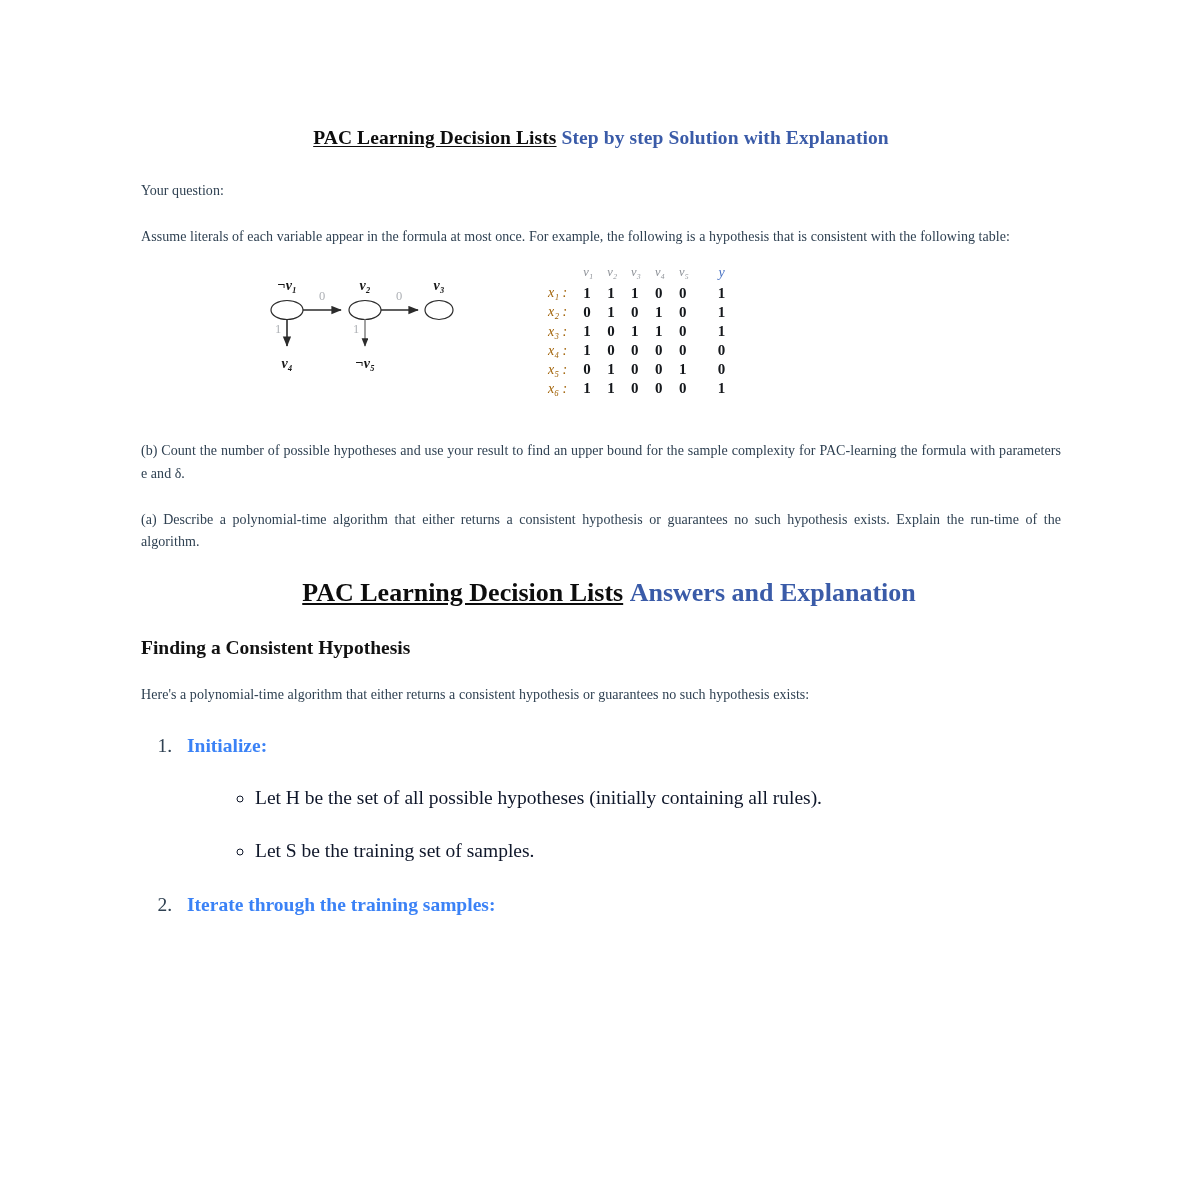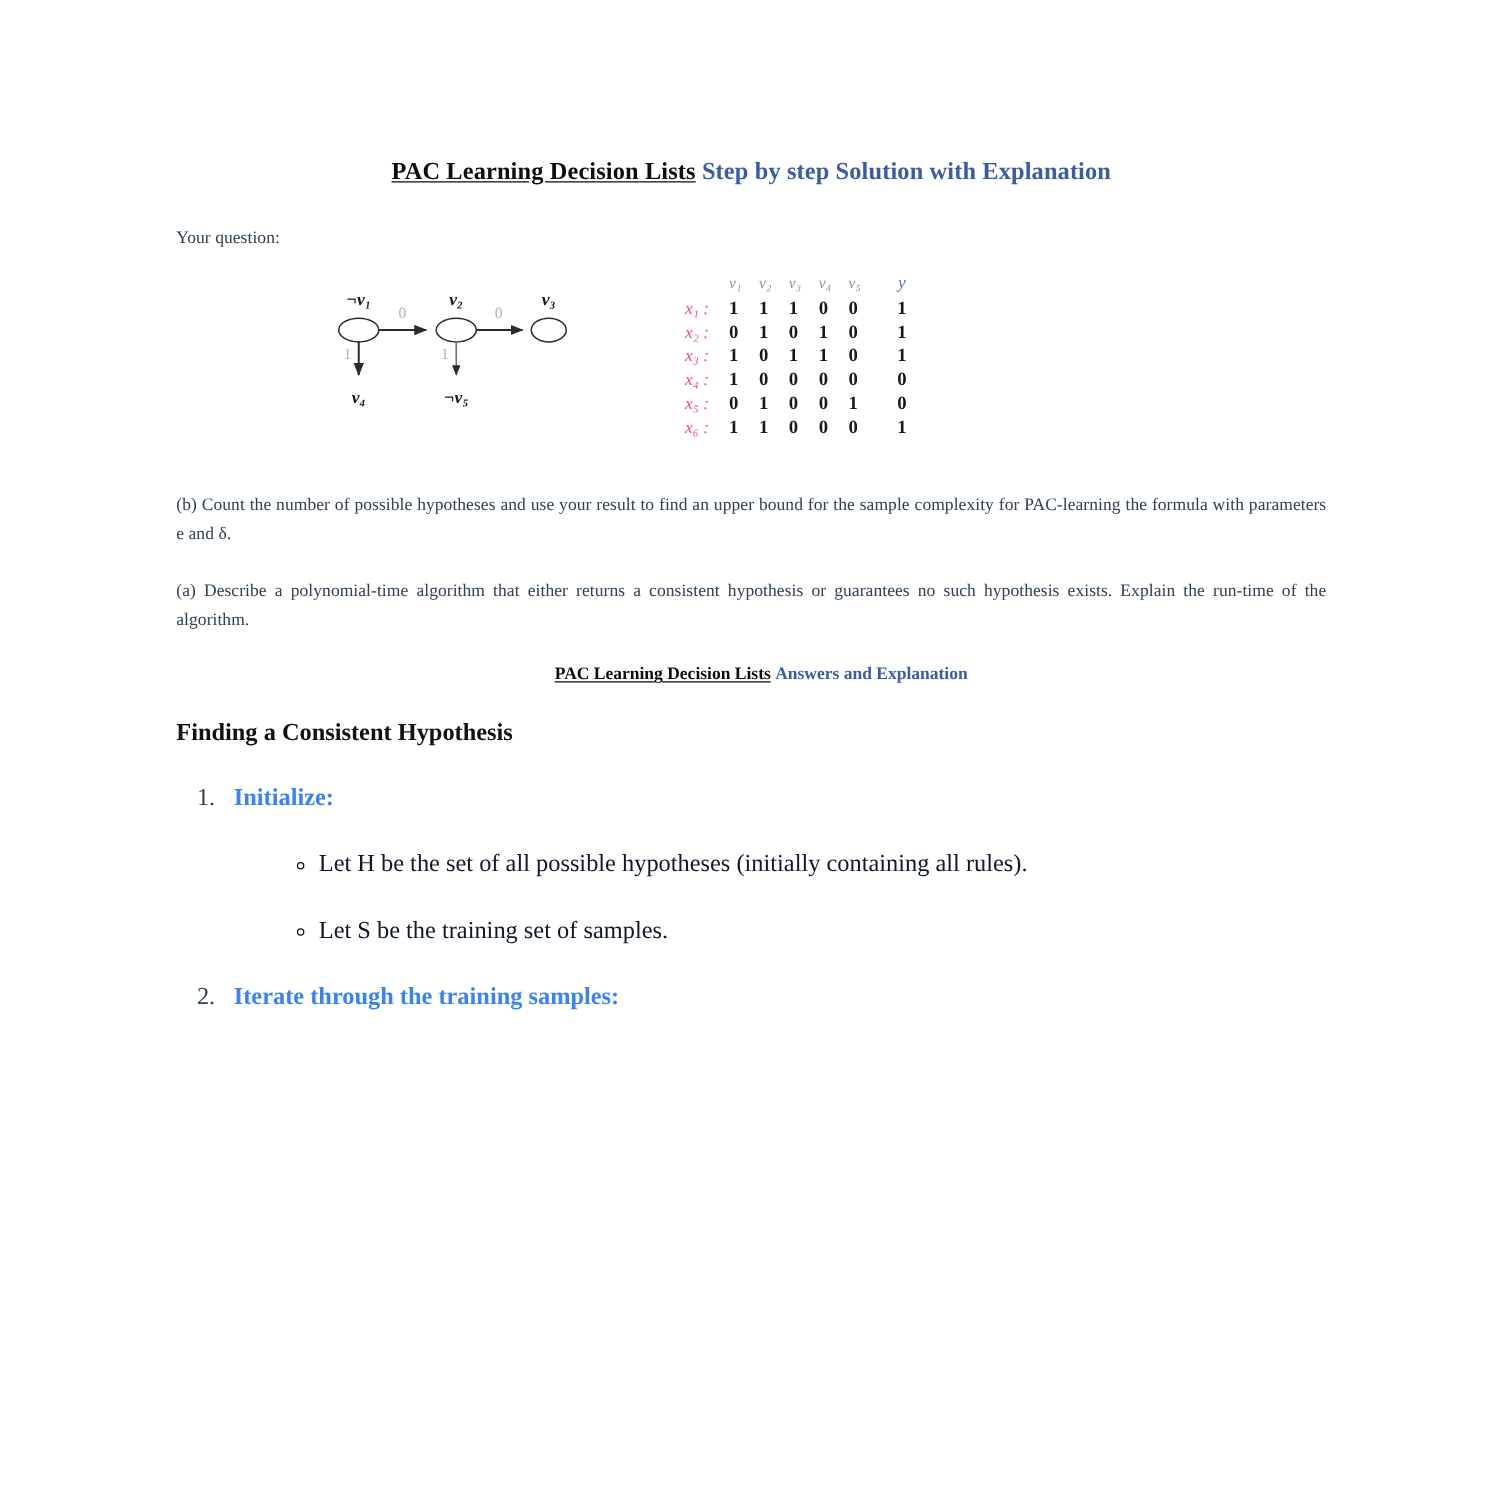--- a/index.html
+++ b/index.html
@@ -42,21 +42,21 @@
     font-weight: bold;
     text-decoration: underline;
     text-underline-offset: 2px;
   }
   .title-blue {
     color: #3a5ba8;
     font-weight: bold;
   }
   .doc-title-2 {
     text-align: center;
-    font-size: 14px;
+    font-size: 26px;
     line-height: 1.25;
     margin: 0 0 26px 0;
     font-weight: normal;
     padding-left: 16px;
   }
 
   
   p.body {
     font-size: 14px;
     line-height: 1.63;
@@ -115,21 +115,21 @@
     padding-bottom: 2px;
   }
   table.truthtable th.y-head {
     color: #4b74c4;
     font-size: 14px;
     font-style: italic;
   }
   table.truthtable td.rowlabel {
     font-style: italic;
     font-weight: normal;
-    color: #ec4899;
+    color: #a16207;
     font-size: 14px;
     text-align: left;
     padding-right: 9px;
   }
   table.truthtable td.ycol {
     padding-left: 22px;
   }
   table.truthtable th.ycol {
     padding-left: 22px;
   }
@@ -167,20 +167,21 @@
 <body>
 
 <div class="page">
   <div class="content">
 
     <div class="doc-title"><span class="title-black">PAC Learning Decision Lists</span> <span class="title-blue">Step by step Solution with Explanation</span></div>
 
     <p class="body label-q">Your question:</p>
 
 
+    <p class="body">Assume literals of each variable appear in the formula at most once. For example, the following is a hypothesis that is consistent with the following table:</p>
 
     <div class="figure-row">
 
       <div class="graph-fig">
         <svg width="200" height="105" viewBox="0 0 200 105">
           <defs>
             <marker id="ah" markerWidth="7" markerHeight="7" refX="6" refY="2.6" orient="auto">
               <path d="M0,0 L6.5,2.6 L0,5.2 z" fill="#2b2b2b"></path>
             </marker>
           </defs>
@@ -286,20 +287,21 @@
     </div>
 
     <p class="body justified">(b) Count the number of possible hypotheses and use your result to find an upper bound for the sample complexity for PAC-learning the formula with parameters e and δ.</p>
 
     <p class="body justified">(a) Describe a polynomial-time algorithm that either returns a consistent hypothesis or guarantees no such hypothesis exists. Explain the run-time of the algorithm.</p>
 
     <div class="doc-title-2"><span class="title-black">PAC Learning Decision Lists</span> <span class="title-blue">Answers and Explanation</span></div>
 
     <h3 class="section">Finding a Consistent Hypothesis</h3>
 
+    <p class="body">Here's a polynomial-time algorithm that either returns a consistent hypothesis or guarantees no such hypothesis exists:</p>
 
     <ol class="steps">
       <li>
         <span class="itemlabel">Initialize:</span>
         <ul class="sub">
           <li>Let H be the set of all possible hypotheses (initially containing all rules).</li>
           <li>Let S be the training set of samples.</li>
         </ul>
       </li>
       <li>

